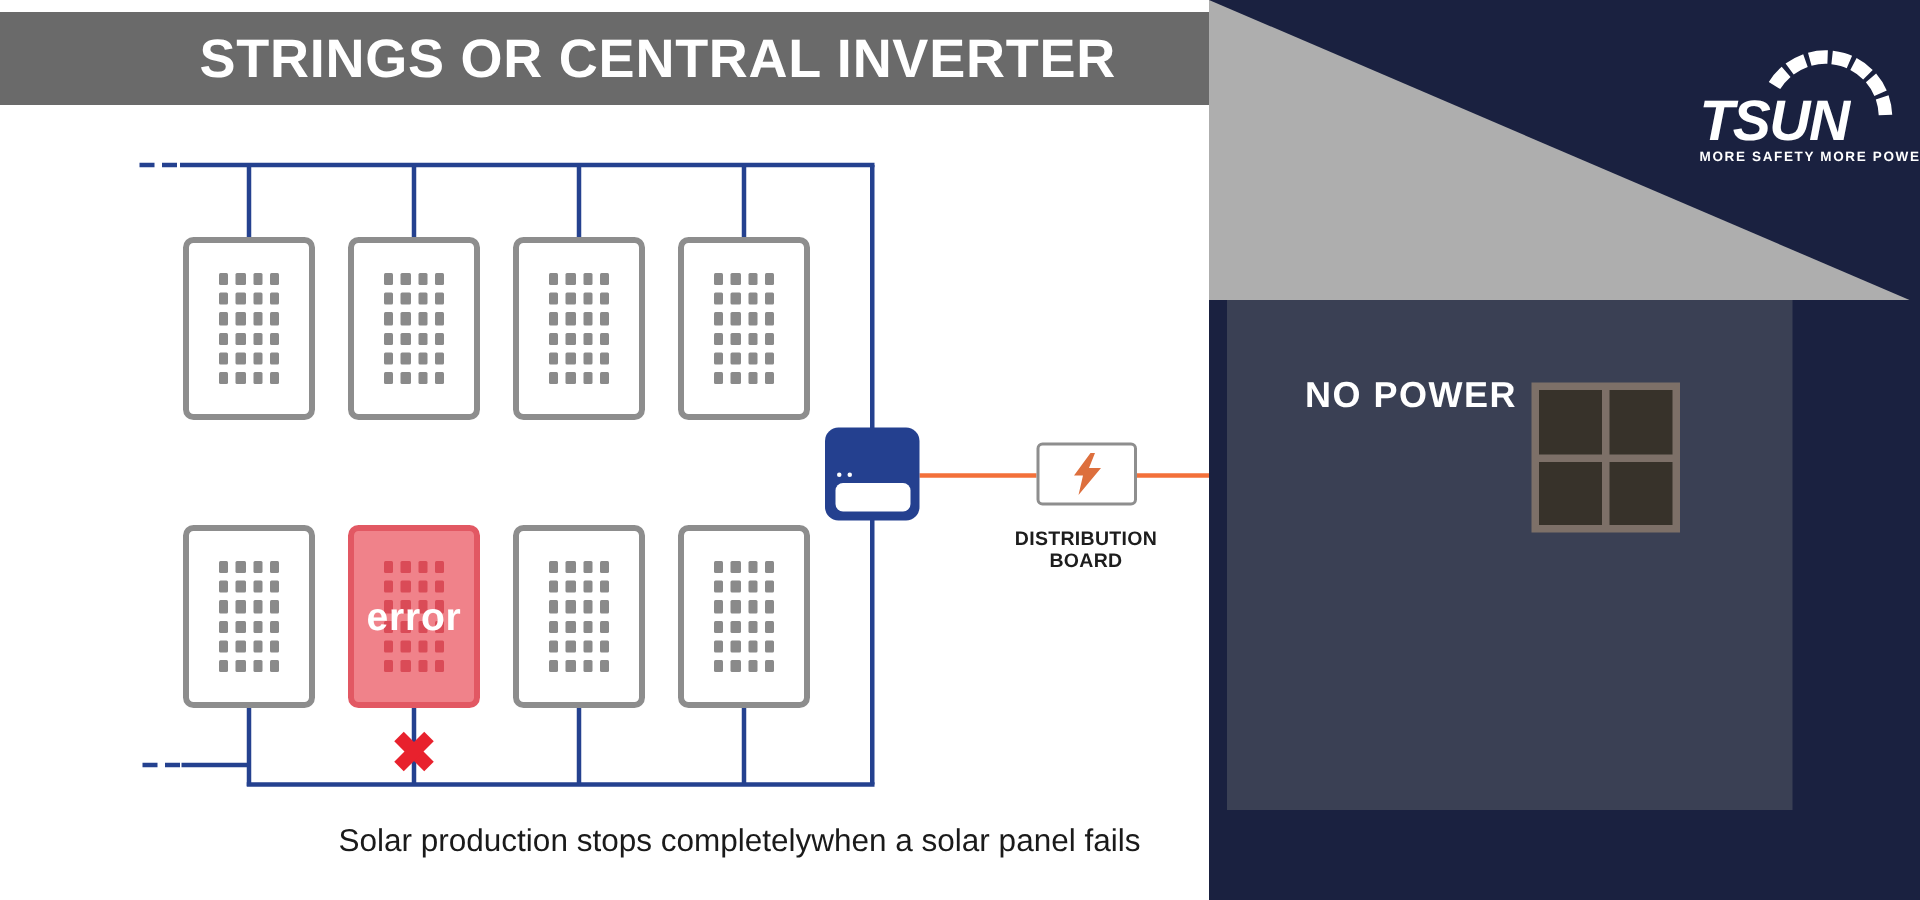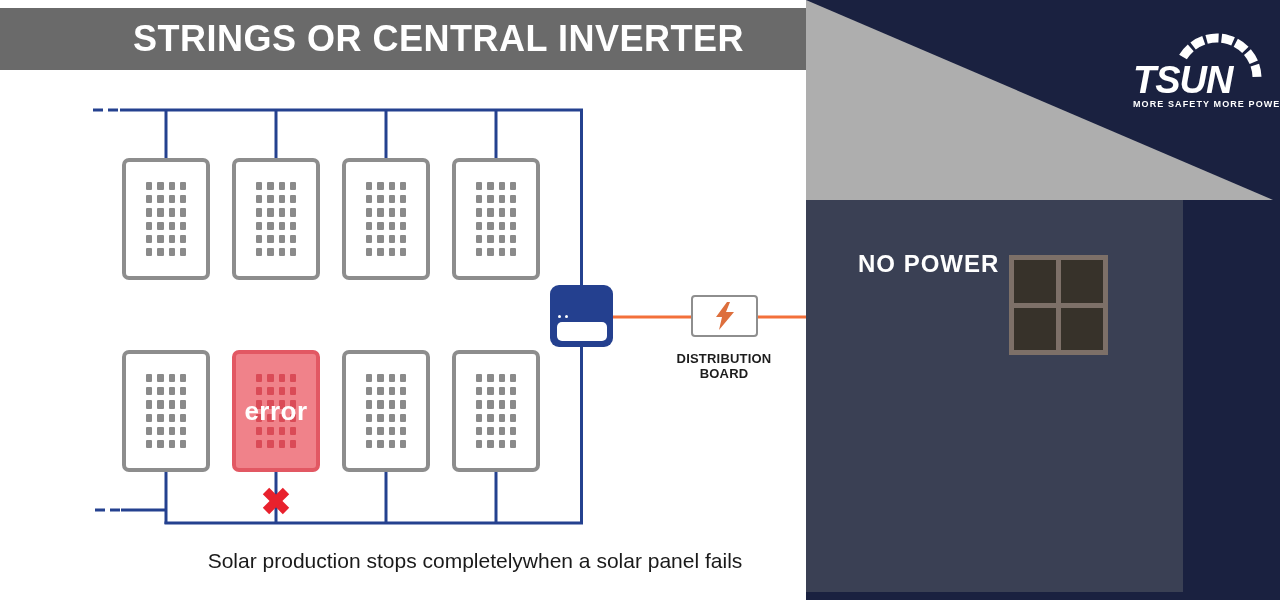--- a/index.html
+++ b/index.html
@@ -57,27 +57,27 @@
 
   
   .dist-board{position:absolute;left:691px;top:295px;width:67px;height:42px;background:#fff;
     border:2px solid #8e8e8e;border-radius:4px;display:flex;align-items:center;justify-content:center}
   .dist-board svg{display:block}
   .dist-board polygon{fill:var(--bolt-orange)}
   .dist-label{position:absolute;left:666px;top:351px;width:116px;text-align:center;font-size:13px;
     font-weight:bold;color:#1d1d1d;line-height:15px;letter-spacing:.2px}
   .dist-label span{display:block}
 
-  .caption{position:absolute;left:110px;top:549px;width:730px;text-align:center;font-size:21px;color:#1a1a1a}
+  .caption{position:absolute;left:128px;top:549px;width:730px;text-align:center;font-size:21px;color:#1a1a1a}
 
   
   .scene{position:absolute;left:806px;top:0;width:474px;height:600px;background:var(--scene-navy)}
   .roof{position:absolute;left:0;top:0}
   .roof polygon{fill:var(--roof-gray)}
-  .house{position:absolute;left:0;top:200px;width:377px;height:392px;background:var(--house-slate)}
+  .house{position:absolute;left:12px;top:200px;width:377px;height:340px;background:var(--house-slate)}
   .no-power{position:absolute;left:52px;top:50px;color:#fff;font-size:24px;font-weight:bold;letter-spacing:1px;white-space:nowrap}
   .window{position:absolute;left:203px;top:55px;width:99px;height:100px;background:var(--window-frame);
     display:grid;grid-template-columns:1fr 1fr;grid-template-rows:1fr 1fr;gap:5px;padding:5px}
   .window .pane{background:var(--window-pane)}
 
   
   .logo{position:absolute;left:325px;top:33px}
   .logo text{fill:#fff}
   .logo .wordmark{font-family:"Liberation Sans",sans-serif;font-size:38px;font-weight:bold;font-style:italic;letter-spacing:-1px}
   .logo .tagline{font-family:"Liberation Sans",sans-serif;font-size:9px;font-weight:bold;letter-spacing:1.1px}

